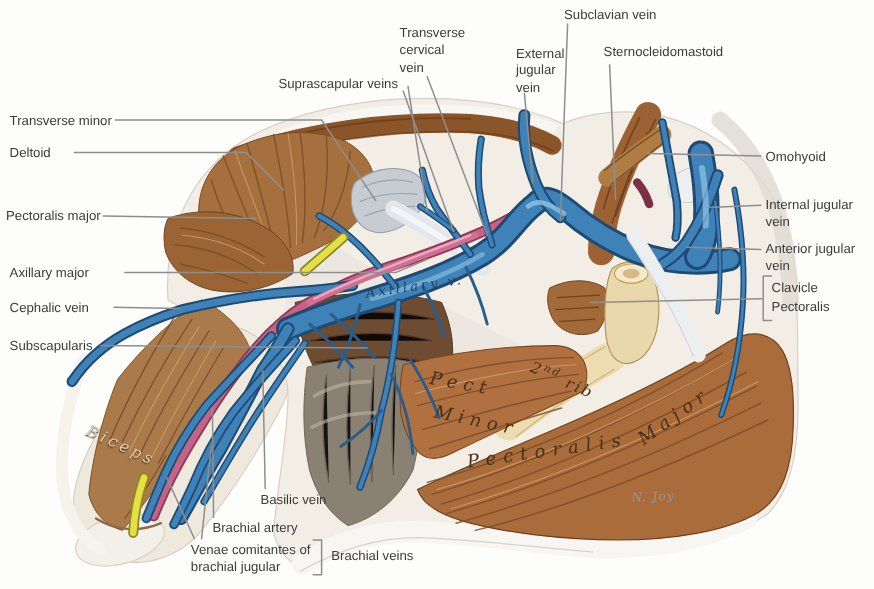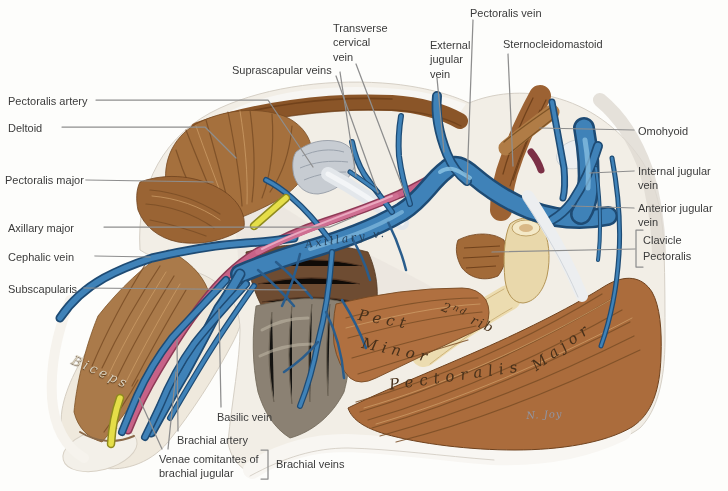--- a/index.html
+++ b/index.html
@@ -266,30 +266,30 @@
     <path class="ld" d="M 635,249 L 492,252"></path>
     <path class="ld" d="M 643,230 L 636,230 L 636,267 L 643,267"></path>
     <path class="ld" d="M 221,407 L 219,309"></path>
     <path class="ld" d="M 178,431 L 177,340"></path>
     <path class="ld" d="M 162,449 L 139,398"></path>
     <path class="ld" d="M 168,449 L 176,372"></path>
     <path class="ld" d="M 261,450 L 268,450 L 268,479 L 261,479"></path>
   </g>
 </svg>
 
-<div class="lbl" style="left:8px;top:94px">Pectoralis artery</div>
+<div class="lbl" style="left:8px;top:94px">Transverse minor</div>
 <div class="lbl" style="left:8px;top:121px">Deltoid</div>
 <div class="lbl" style="left:5px;top:173px">Pectoralis major</div>
 <div class="lbl" style="left:8px;top:221px">Axillary major</div>
 <div class="lbl" style="left:8px;top:250px">Cephalic vein</div>
 <div class="lbl" style="left:8px;top:282px">Subscapularis</div>
 
 <div class="lbl" style="left:232px;top:63px">Suprascapular veins</div>
 <div class="lbl wrap" style="left:333px;top:21px;width:60px">Transverse cervical vein</div>
-<div class="lbl" style="left:470px;top:6px">Pectoralis vein</div>
+<div class="lbl" style="left:470px;top:6px">Subclavian vein</div>
 <div class="lbl wrap" style="left:430px;top:38px;width:50px">External jugular vein</div>
 <div class="lbl" style="left:503px;top:37px">Sternocleidomastoid</div>
 
 <div class="lbl" style="left:638px;top:124px">Omohyoid</div>
 <div class="lbl wrap" style="left:638px;top:164px;width:78px">Internal jugular vein</div>
 <div class="lbl wrap" style="left:638px;top:201px;width:78px">Anterior jugular vein</div>
 <div class="lbl" style="left:643px;top:233px">Clavicle</div>
 <div class="lbl" style="left:643px;top:249px">Pectoralis</div>
 
 <div class="lbl" style="left:217px;top:410px">Basilic vein</div>

